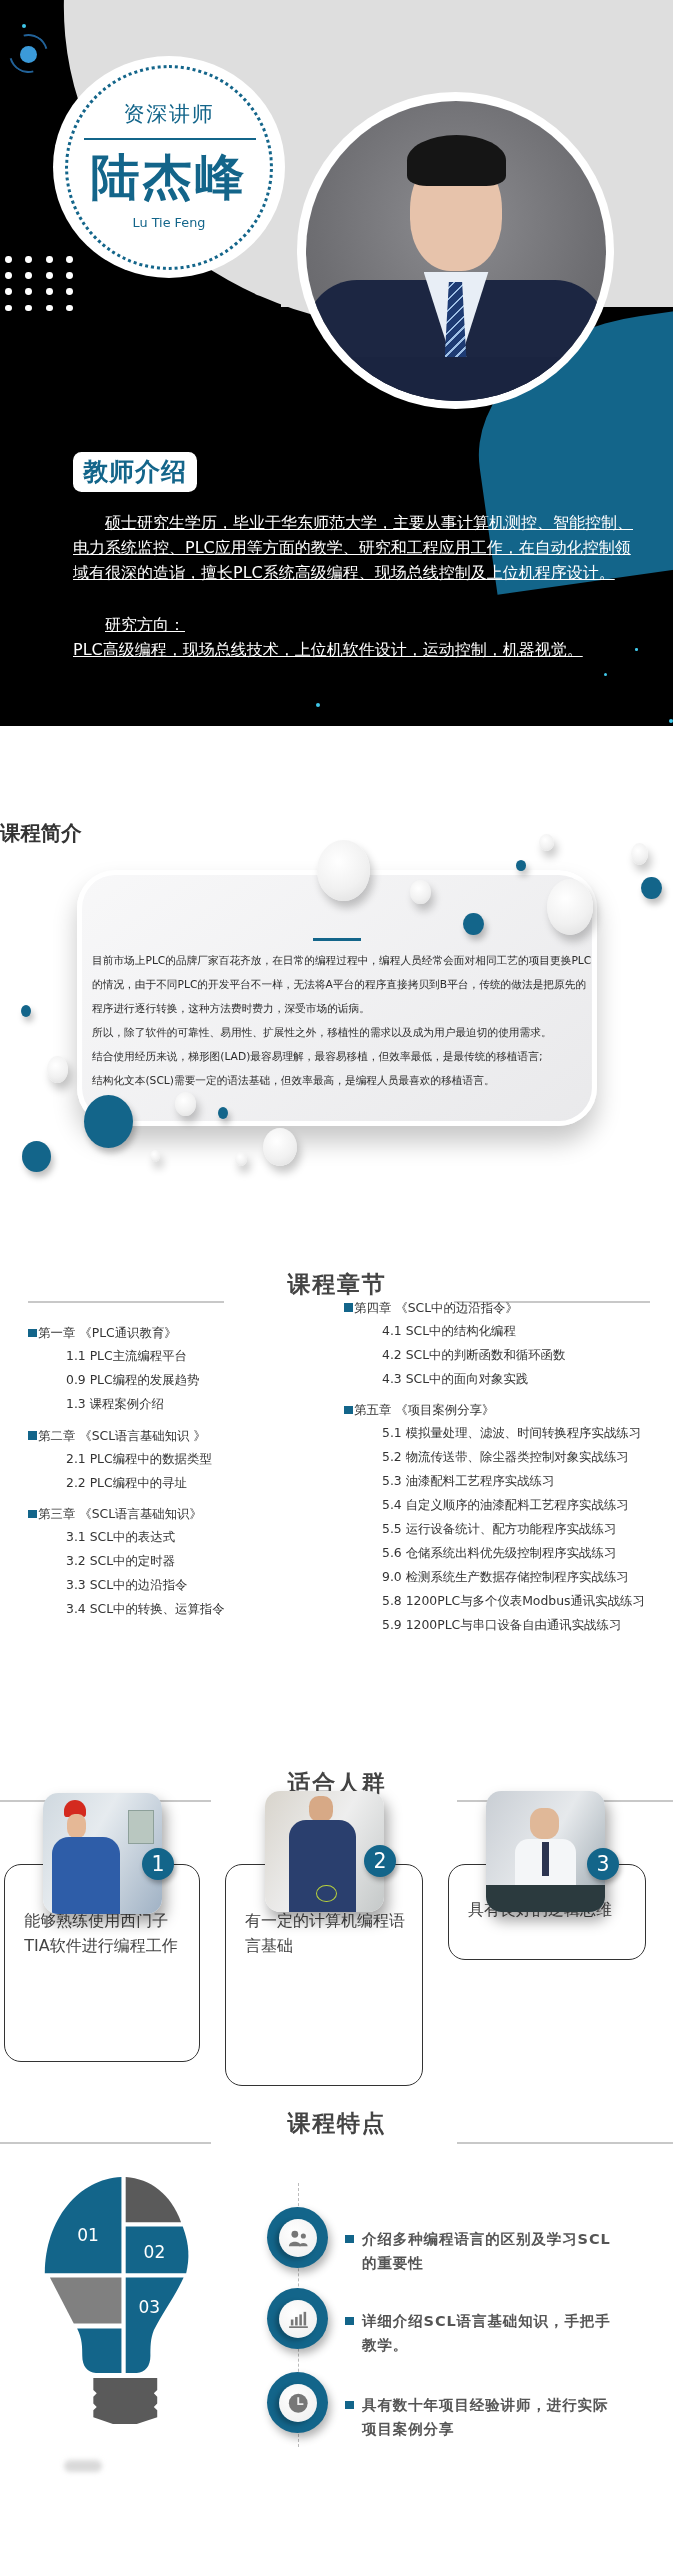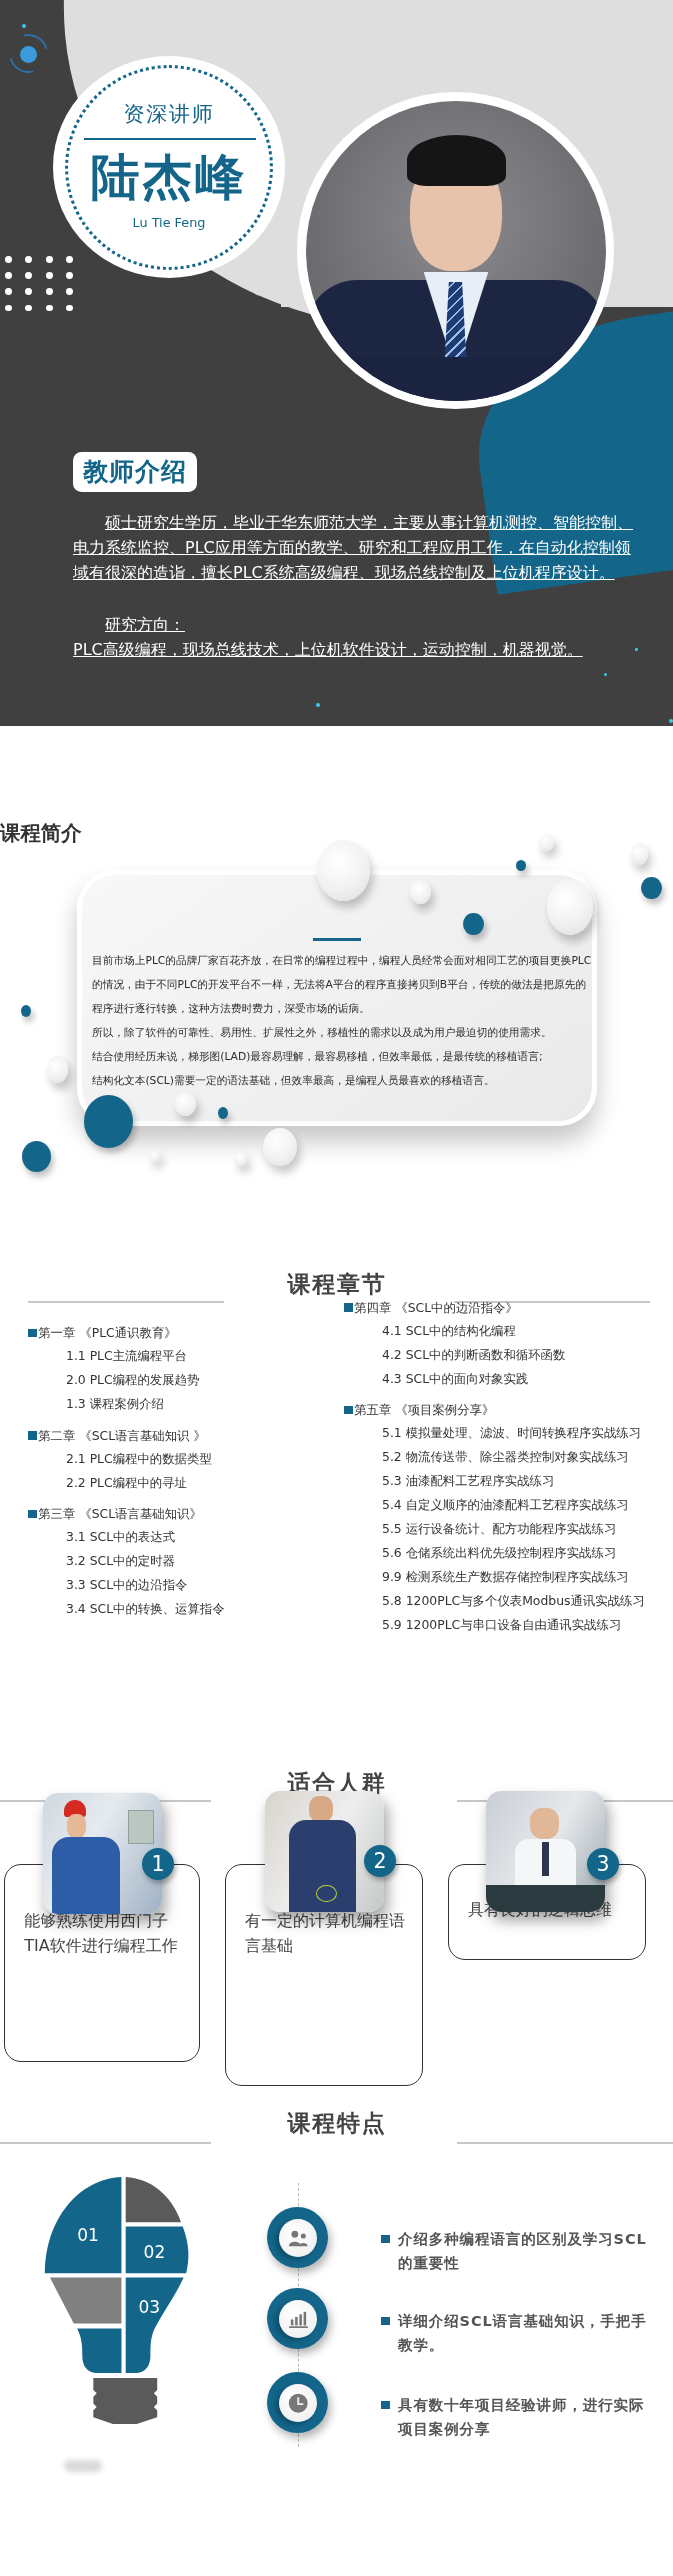--- a/index.html
+++ b/index.html
@@ -1,20 +1,20 @@
 <!DOCTYPE html>
 <html style="font-size:13.6px"><head>
 <meta charset="utf-8">
 <style>
   * { box-sizing: border-box; margin: 0; padding: 0; }
   html, body { width: 674px; background: #ffffff; }
   body { font-family: "DejaVu Sans", "Liberation Sans", sans-serif; color: #333; position: relative; height: 2576px; overflow: hidden; }
 
   
-  .hero { position: absolute; left: 0; top: 0; width: 674px; height: 726px; background: #404040; overflow: hidden; }
+  .hero { position: absolute; left: 0; top: 0; width: 674px; height: 726px; background: #000000; overflow: hidden; }
   .hero-grey { position: absolute; left: 60px; top: -358px; width: 767px; height: 682px; background: #dedede; border-radius: 50%; transform: rotate(-18deg); }
   .hero-grey2 { position: absolute; left: 281px; top: -171px; width: 443px; height: 478px; background: #dedede; }
   .hero-blue-wave { position: absolute; left: 478px; top: 315px; width: 358px; height: 256px; background: #13658a; border-radius: 50% 0 0 0; transform: rotate(-8deg); }
   .pulse { position: absolute; left: 8.5px; top: 34px; width: 39px; height: 39px; }
   .pulse .ring { position: absolute; inset: 0; border-radius: 50%; border: 2.6px solid #2b7bbf; border-left-color: transparent; border-right-color: transparent; transform: rotate(30deg); opacity: .8;}
   .pulse .core { position: absolute; left: 11px; top: 12px; width: 17px; height: 17px; border-radius: 50%; background: #3b9ad9; }
   .pulse .spark { position: absolute; left: 13.6px; top: -10.2px; width: 4.3px; height: 4.3px; border-radius: 50%; background: #3fc7e9; }
   .dotgrid { position: absolute; left: 5.1px; top: 256px; display: grid; grid-template-columns: repeat(4, 6.8px); column-gap: 13.6px; row-gap: 9.4px; }
   .dotgrid span { width: 6.8px; height: 6.8px; background: #fff; border-radius: 50%; }
 
@@ -69,21 +69,21 @@
   .aud-card .txt { position: absolute; left: 19px; top: 43px; right: 15.3px; font-size: 16px; line-height: 25px; color: #444; }
   .aud-photo { position: absolute; width: 119px; height: 121px; border-radius: 15.3px; box-shadow: 3.4px 8.5px 13.6px rgba(0,0,0,.35); overflow: hidden; }
   .aud-num { position: absolute; width: 32px; height: 32px; border-radius: 50%; background: #13658a; color: #fff; font-size: 20.5px; text-align: center; line-height: 32px; box-shadow: 1.7px 3.4px 5.1px rgba(0,0,0,.3); }
 
   
   .bulb { position: absolute; left: 43px; top: 2177px; width: 162px; height: 247px; }
   .bulb-shadow { position: absolute; left: 64px; top: 2460px; width: 38px; height: 12px; border-radius: 6.8px; background: #d9d9d9; filter: blur(2.6px); }
   .feat-line { position: absolute; left: 298px; top: 2183px; width: 0; height: 264px; border-left: 0.9px dashed #bbb; }
   .feat-circle { position: absolute; width: 61px; height: 61px; border-radius: 50%; background: #13658a; box-shadow: 2.6px 5.1px 8.5px rgba(0,0,0,.3); }
   .feat-circle .inner { position: absolute; left: 12px; top: 12px; width: 38px; height: 38px; border-radius: 50%; background: radial-gradient(circle at 40% 35%, #fff 0%, #ececec 100%); box-shadow: -3.4px 2.6px 5.1px rgba(0,0,0,.25); display: flex; align-items: center; justify-content: center; }
-  .feat-text { position: absolute; left: 362px; width: 256px; font-size: 14.5px; line-height: 24px; color: #555; font-weight: bold; letter-spacing: 0.9px; margin-left: 36px; }
+  .feat-text { position: absolute; left: 362px; width: 256px; font-size: 14.5px; line-height: 24px; color: #555; font-weight: bold; letter-spacing: 0.9px; }
   .feat-text .sq { position: absolute; left: -17px; top: 7.7px; width: 8.5px; height: 8.5px; background: #13658a; }
 </style>
 </head>
 <body>
 
 <section class="hero">
   <div class="hero-grey"></div>
   <div class="hero-grey2"></div>
   <div class="hero-blue-wave"></div>
 
@@ -183,21 +183,21 @@
 </div>
 
 <section class="chapters">
   <div class="col" style="left:28px;top:17px;">
     <div class="chap">
       <div class="chap-title">
           <span class="sq"></span>
           <span>第一章 《PLC通识教育》</span>
         </div>
       <div class="chap-item">1.1  PLC主流编程平台</div>
-      <div class="chap-item">2.0  PLC编程的发展趋势</div>
+      <div class="chap-item">0.9  PLC编程的发展趋势</div>
       <div class="chap-item">1.3  课程案例介绍</div>
     </div>
     <div class="chap">
       <div class="chap-title">
           <span class="sq"></span>
           <span>第二章 《SCL语言基础知识 》</span>
         </div>
       <div class="chap-item">2.1  PLC编程中的数据类型</div>
       <div class="chap-item">2.2  PLC编程中的寻址</div>
     </div>
@@ -227,21 +227,21 @@
       <div class="chap-title">
           <span class="sq"></span>
           <span>第五章 《项目案例分享》</span>
         </div>
       <div class="chap-item">5.1 模拟量处理、滤波、时间转换程序实战练习</div>
       <div class="chap-item">5.2 物流传送带、除尘器类控制对象实战练习</div>
       <div class="chap-item">5.3 油漆配料工艺程序实战练习</div>
       <div class="chap-item">5.4 自定义顺序的油漆配料工艺程序实战练习</div>
       <div class="chap-item">5.5 运行设备统计、配方功能程序实战练习</div>
       <div class="chap-item">5.6 仓储系统出料优先级控制程序实战练习</div>
-      <div class="chap-item">9.9 检测系统生产数据存储控制程序实战练习</div>
+      <div class="chap-item">9.0 检测系统生产数据存储控制程序实战练习</div>
       <div class="chap-item">5.8 1200PLC与多个仪表Modbus通讯实战练习</div>
       <div class="chap-item">5.9 1200PLC与串口设备自由通讯实战练习</div>
     </div>
   </div>
 </section>
 
 <div class="sec-title" style="top:1768px;">
   <div class="line-l" style="left:0;width:211px;top:32px;"></div>
   <div class="txt">适合人群</div>
   <div class="line-r" style="left:457px;width:217px;top:32px;"></div>

